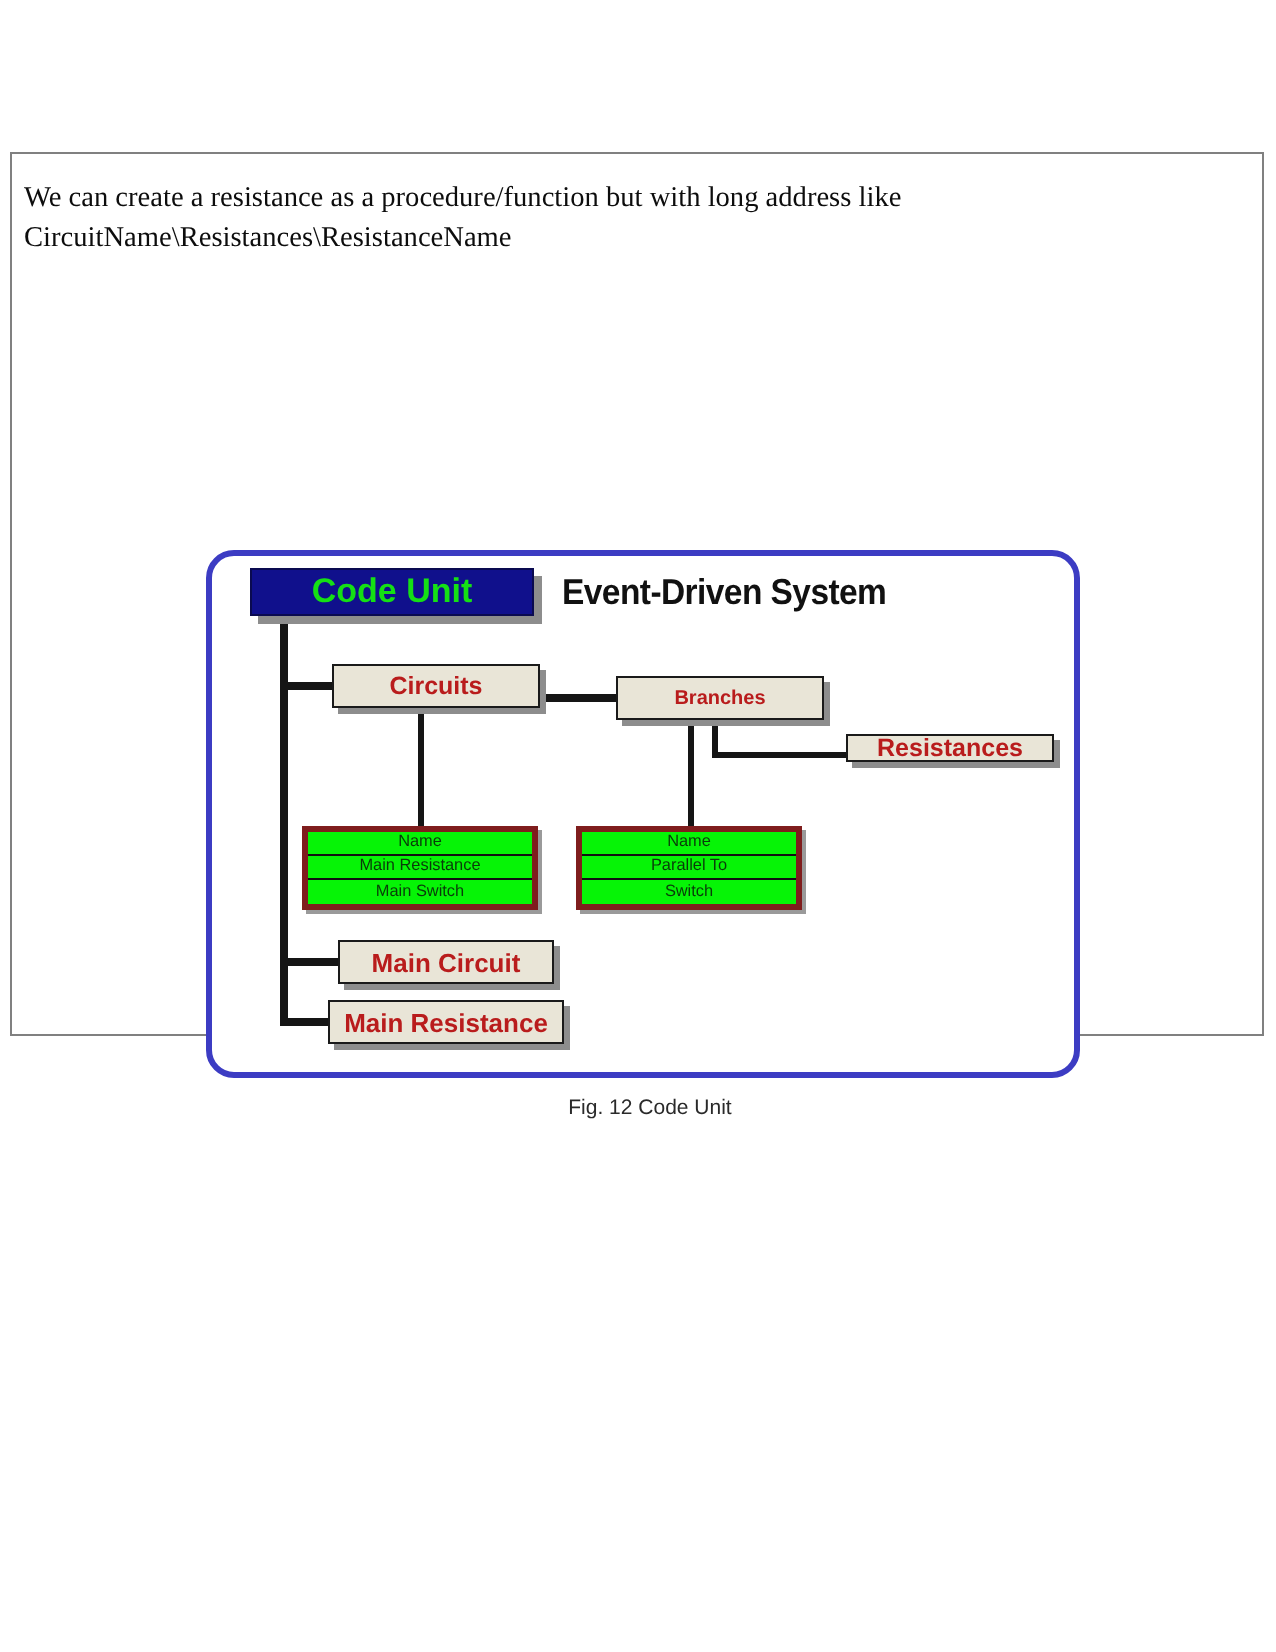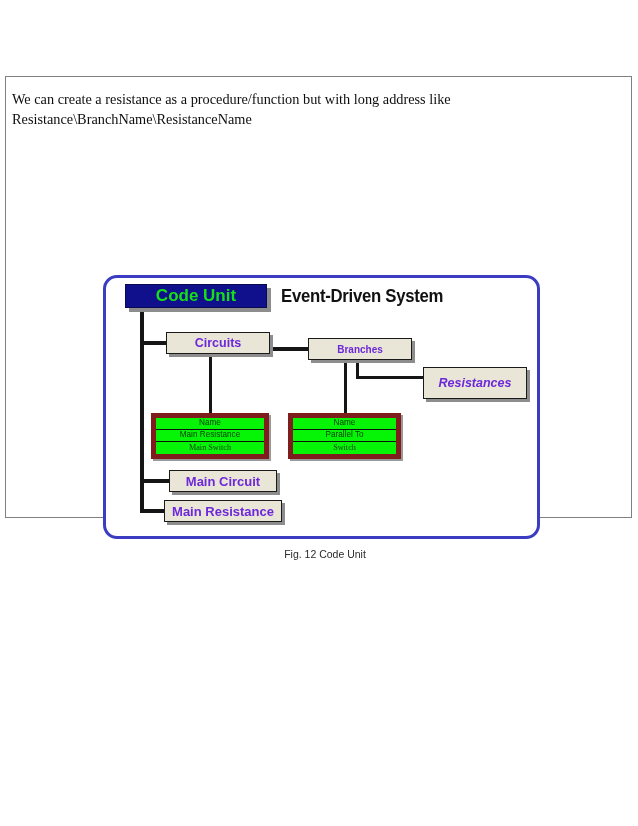--- a/index.html
+++ b/index.html
@@ -68,21 +68,21 @@
     background: #151515;
   }
 
   
   .node {
     position: absolute;
     box-sizing: border-box;
     background: #e9e5d7;
     border: 1px solid #1a1a1a;
     box-shadow: 3px 3px 0 0 #8d8d8d;
-    color: #6d28d9;
+    color: #b91c1c;
     font-family: "Liberation Sans", sans-serif;
     font-weight: bold;
     display: flex;
     align-items: center;
     justify-content: center;
     white-space: nowrap;
     letter-spacing: 0px;
   }
 
   
@@ -109,23 +109,22 @@
     left: 205px;
     top: 63px;
     width: 104px;
     height: 22px;
     font-size: 10px;
   }
   #node-resistances {
     left: 320px;
     top: 92px;
     width: 104px;
-    height: 32px;
+    height: 14px;
     font-size: 12.5px;
-    font-style: italic;
   }
   #node-main-circuit {
     left: 66px;
     top: 195px;
     width: 108px;
     height: 22px;
     font-size: 13px;
   }
   #node-main-resistance {
     left: 61px;
@@ -147,41 +146,40 @@
     letter-spacing: -0.3px;
     transform: scaleX(0.93);
     transform-origin: left center;
     white-space: nowrap;
   }
 
   
   .attr-table {
     position: absolute;
     box-shadow: 2px 2px 0 0 #9a9a9a;
-    border: 5px solid #7f1d1d;
+    border: 3px solid #7f1d1d;
     box-sizing: border-box;
     background: #c4b5fd;
   }
   .attr-row {
     box-sizing: border-box;
     height: 12px;
     border-bottom: 1px solid #101010;
     background: #06f406;
     color: #0a3b0a;
     font-family: "Liberation Sans", sans-serif;
     font-size: 8.2px;
     display: flex;
     align-items: center;
     justify-content: center;
     white-space: nowrap;
     line-height: 1;
   }
   .attr-row:last-child {
     border-bottom: none;
-    font-family: Liberation Serif, serif;
   }
   #attr-circuits {
     left: 48px;
     top: 138px;
     width: 118px;
   }
   #attr-branches {
     left: 185px;
     top: 138px;
     width: 113px;
@@ -198,21 +196,21 @@
     font-size: 10.5px;
     color: #2a2a2a;
   }
 </style>
 </head>
 <body>
 
 <div id="content-frame">
 
   <div id="body-text">
-    <p>We can create a resistance as a procedure/function  but with long address like Resistance\BranchName\ResistanceName</p>
+    <p>We can create a resistance as a procedure/function  but with long address like CircuitName\Resistances\ResistanceName</p>
   </div>
 
   <div id="diagram">
 
     <div id="diagram-border"></div>
 
     <div id="diagram-title">Event-Driven System</div>
 
     <div class="line" style="left:37px; top:31px; width:4px; height:207px;"></div>
 

